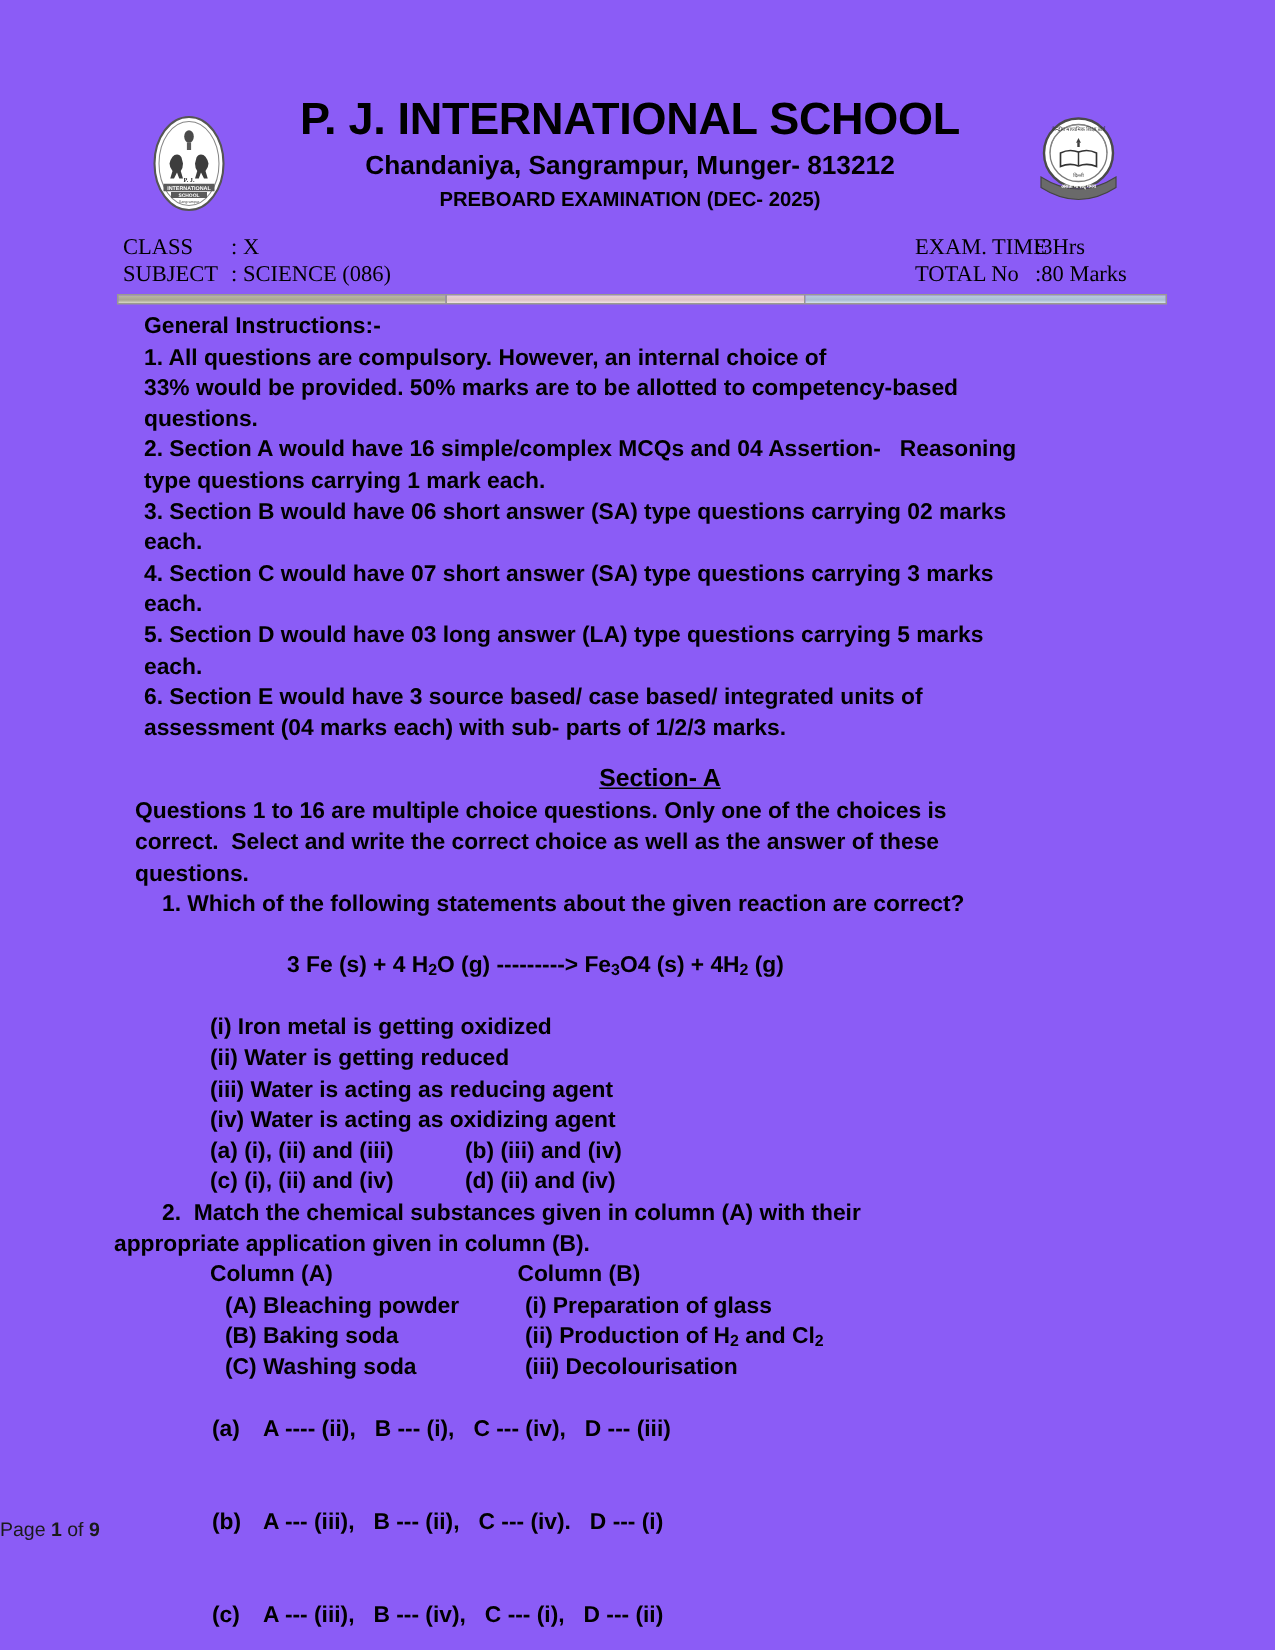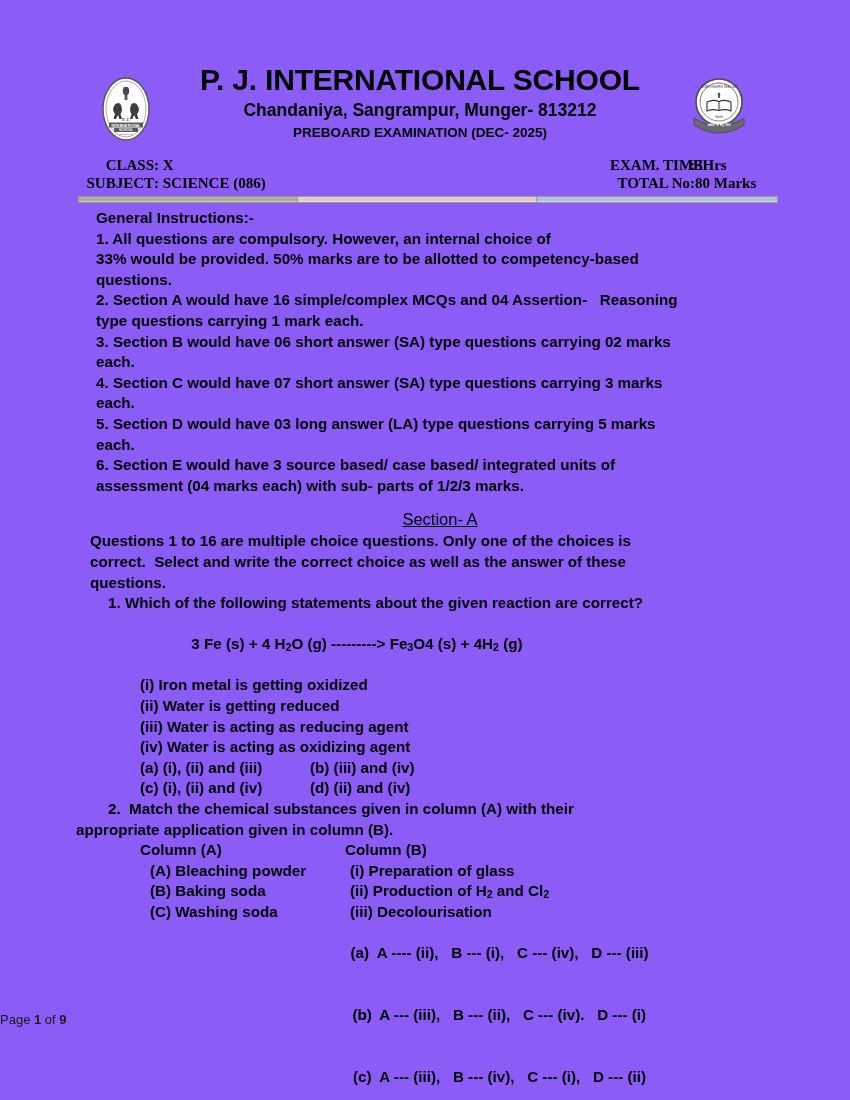--- a/index.html
+++ b/index.html
@@ -73,24 +73,23 @@
   }
 
   
   .meta {
     position: absolute;
     left: 0;
     top: 156px;
     width: 850px;
     height: 36px;
     font-family: "Liberation Serif", serif;
-    font-weight: bold;
+    font-weight: normal;
     font-size: 15px;
     line-height: 18px;
-    text-align: right;
   }
   .meta-left  { position: absolute; left: 82px;  top: 0; }
   .meta-right { position: absolute; left: 610px; top: 0; }
   .meta-row { display: flex; white-space: nowrap; }
   .meta-left .m-key  { width: 72px; display: inline-block; }
   .meta-right .m-key { width: 80px; display: inline-block; }
   .m-val { display: inline-block; }
 
   
   .divider {
@@ -122,21 +121,21 @@
     line-height: 20.6px;
     color: #000;
     margin: 0;
     padding: 0 0 0 96px;
     white-space: pre-wrap;
   }
   .btxt.narrow { padding-right: 40px; }
 
   .section-head {
     font-family: "Liberation Sans", sans-serif;
-    font-weight: normal;
+    font-weight: bold;
     font-size: 16.5px;
     line-height: 24px;
     text-align: center;
     text-decoration: underline;
     margin: 11px 0 0 0;
     padding-left: 30px;
   }
 
   .q-intro {
     padding-left: 90px;
@@ -152,21 +151,21 @@
   .opt-row .ob   { display: inline-block; }
 
   .col-head      { padding-left: 140px; display: flex; }
   .col-head .c1  { width: 205px; display: inline-block; }
   .col-head .c2  { display: inline-block; }
 
   .match-row     { padding-left: 110px; display: flex; }
   .match-row .m1 { width: 200px; display: inline-block; margin-left: 40px; }
   .match-row .m2 { display: inline-block; }
 
-  .ans-row       { padding-left: 116px; text-align: center; }
+  .ans-row       { padding-left: 116px; }
   .ans-row .lbl  { display: inline-block; width: 34px; }
 
   sub { font-size: 0.70em; vertical-align: -0.22em; line-height: 0; }
 
   
   .footer {
     position: absolute;
     left: 0;
     top: 1012px;
     width: 850px;

